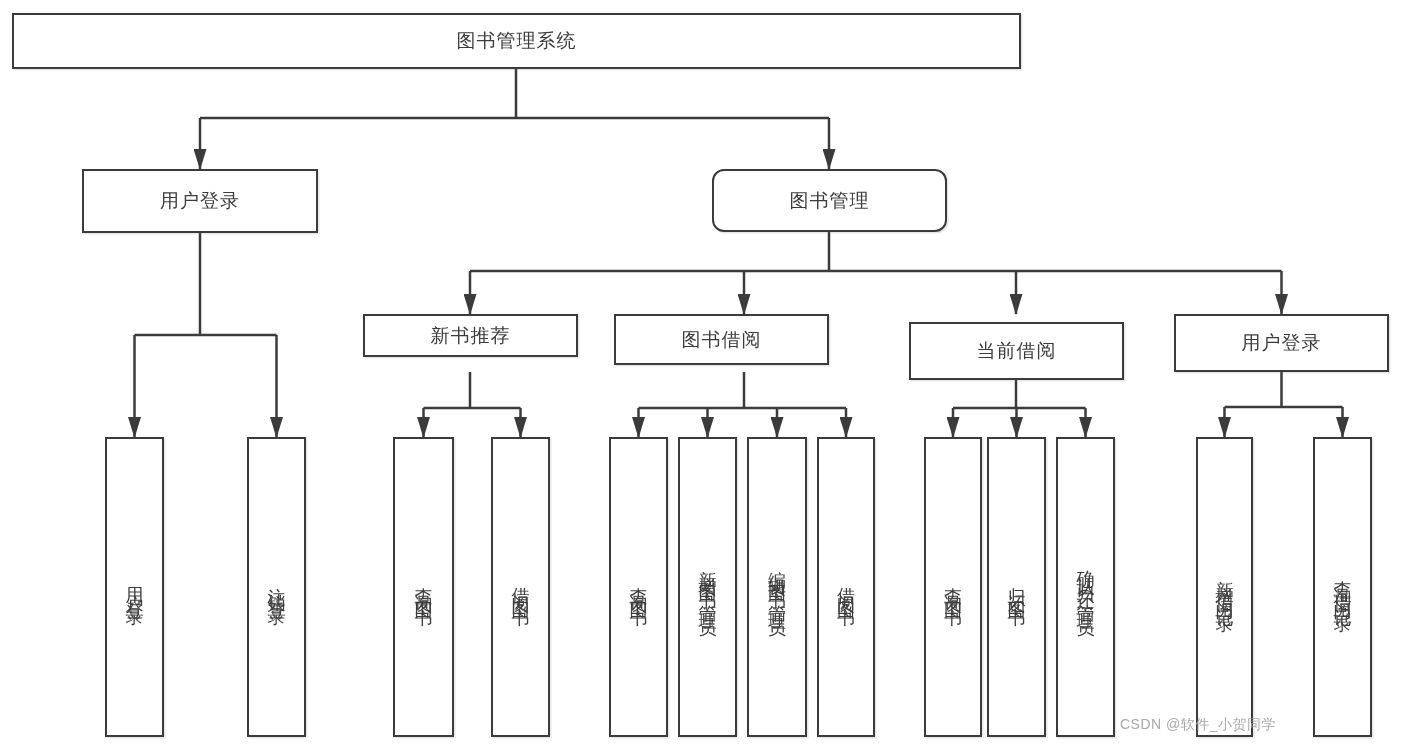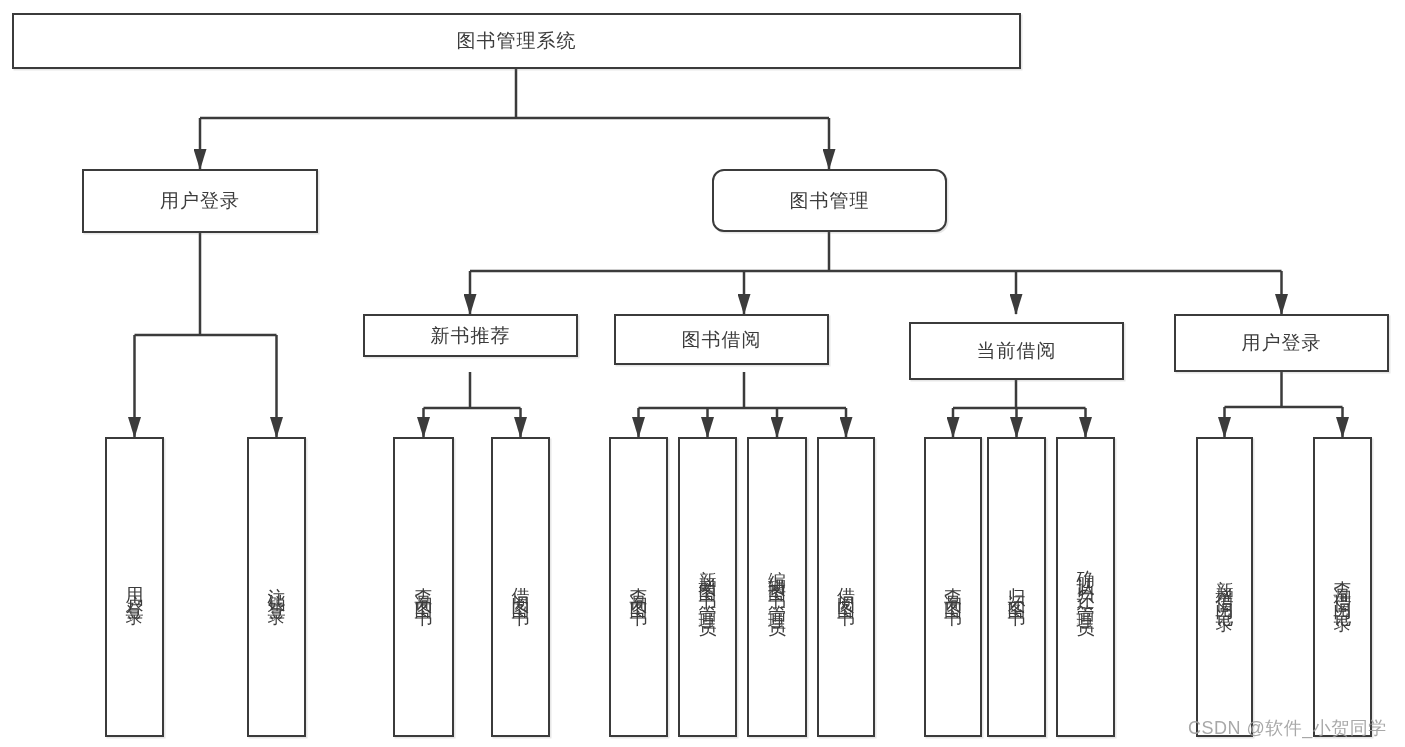--- a/index.html
+++ b/index.html
@@ -59,23 +59,23 @@
   .lf-6    { left: 678px; top: 437px; width: 59px; height: 300px; }
   .lf-7    { left: 747px; top: 437px; width: 60px; height: 300px; }
   .lf-8    { left: 817px; top: 437px; width: 58px; height: 300px; }
   .lf-9    { left: 924px; top: 437px; width: 58px; height: 300px; }
   .lf-10   { left: 987px; top: 437px; width: 59px; height: 300px; }
   .lf-11   { left:1056px; top: 437px; width: 59px; height: 300px; }
   .lf-12   { left:1196px; top: 437px; width: 57px; height: 300px; }
   .lf-13   { left:1313px; top: 437px; width: 59px; height: 300px; }
   .watermark {
     position: absolute;
-    left: 1188px;
+    left: 1120px;
     top: 716px;
-    font-size: 18px;
+    font-size: 14px;
     color: rgba(158,158,158,0.9);
     white-space: nowrap;
     z-index: 5;
     letter-spacing: 0.5px;
   }
 </style>
 </head>
 <body>
 
 <div class="canvas">

